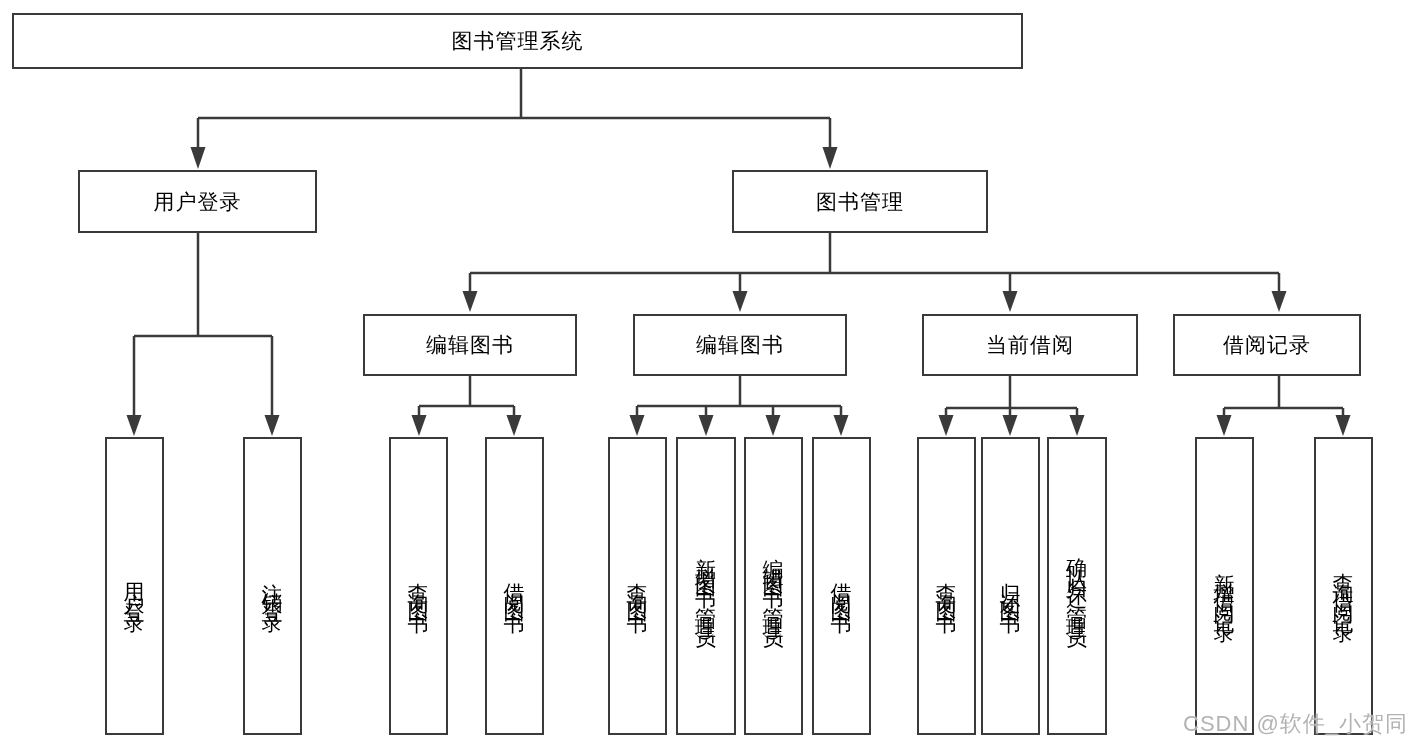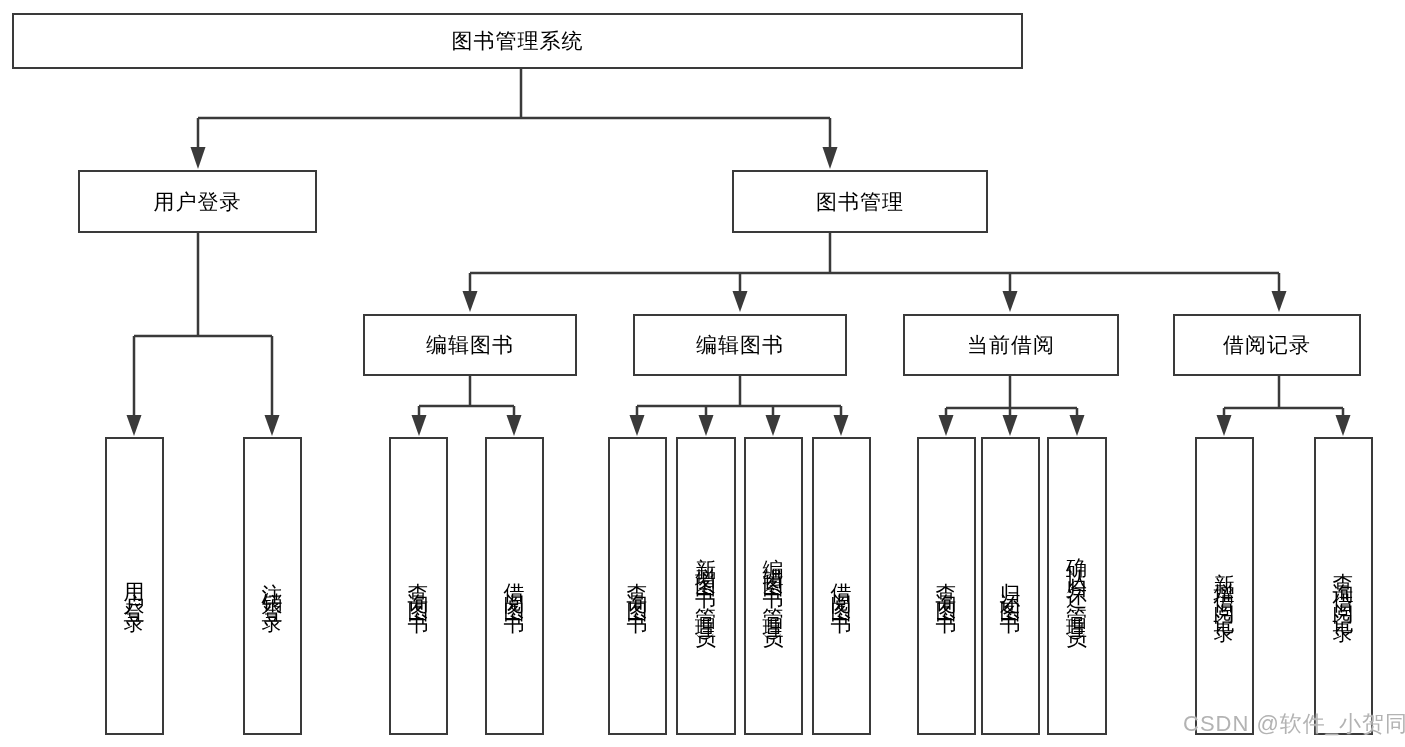--- a/index.html
+++ b/index.html
@@ -66,21 +66,21 @@
     </g>
   </svg>
 
   <div class="node hbox" style="left:12px;top:13px;width:1011px;height:56px;">图书管理系统</div>
 
   <div class="node hbox" style="left:78px;top:170px;width:239px;height:63px;">用户登录</div>
   <div class="node hbox" style="left:732px;top:170px;width:256px;height:63px;">图书管理</div>
 
   <div class="node hbox" style="left:363px;top:314px;width:214px;height:62px;">编辑图书</div>
   <div class="node hbox" style="left:633px;top:314px;width:214px;height:62px;">编辑图书</div>
-  <div class="node hbox" style="left:903px;top:314px;width:216px;height:62px;font-family:Liberation Serif, serif;">当前借阅</div>
+  <div class="node hbox" style="left:922px;top:314px;width:216px;height:62px;font-family:Liberation Serif, serif;">当前借阅</div>
   <div class="node hbox" style="left:1173px;top:314px;width:188px;height:62px;">借阅记录</div>
 
   <div class="node vbox" style="left:105px;top:437px;width:59px;height:298px;">
     <span>用户登录</span>
   </div>
   <div class="node vbox" style="left:243px;top:437px;width:59px;height:298px;">
     <span>注销登录</span>
   </div>
 
   <div class="node vbox" style="left:389px;top:437px;width:59px;height:298px;">

